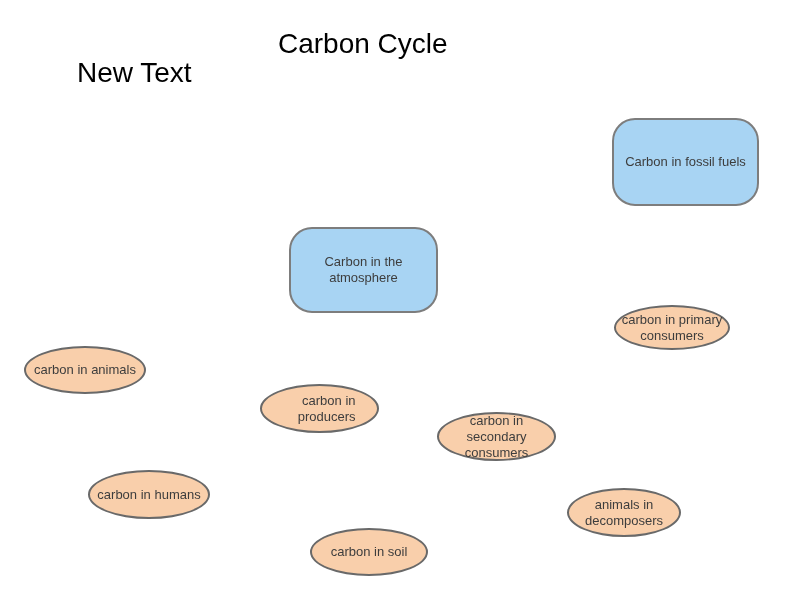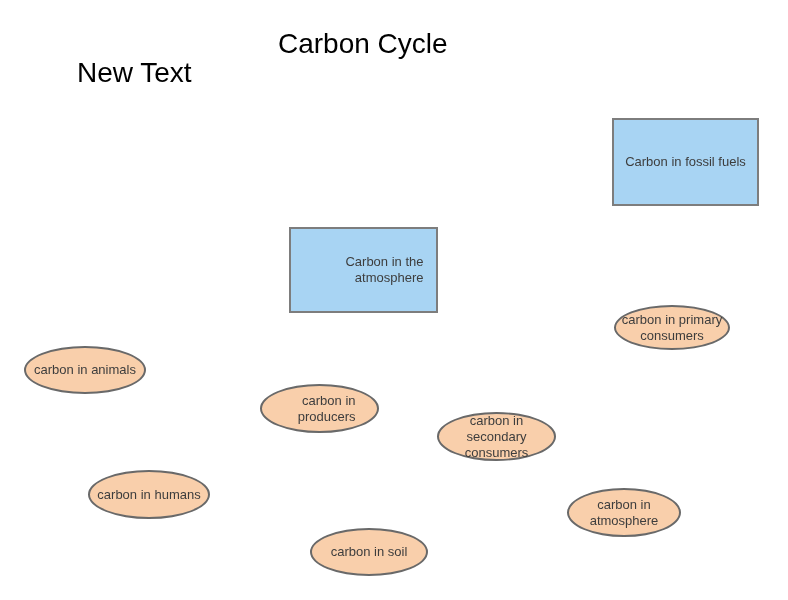--- a/index.html
+++ b/index.html
@@ -34,35 +34,36 @@
   .node{
     position:absolute;
     display:flex;
     align-items:center;
     justify-content:center;
     box-sizing:border-box;
     color:var(--label_text);
     font-size:13px;
     line-height:16px;
     text-align:center;
+    border-radius:23px;
   }
   .node .lbl{display:block;}
   .rect{
     background:var(--rect_fill);
     border:2px solid var(--rect_border);
   }
   .ellipse{
     background:var(--ellipse_fill);
     border:2px solid var(--ellipse_border);
     border-radius:50%;
   }
   
   #node-fossil-fuels{left:612px;top:118px;width:147px;height:88px;}
   #node-atmosphere{left:289px;top:227px;width:149px;height:86px;}
-  #node-atmosphere .lbl{max-width:120px;text-align:right;}
+  #node-atmosphere .lbl{max-width:120px;}
   
   #node-primary-consumers{left:614px;top:305px;width:116px;height:45px;}
   #node-primary-consumers .lbl{width:112px;}
   #node-animals{left:24px;top:346px;width:122px;height:48px;}
   #node-animals .lbl{white-space:nowrap;}
   #node-producers{left:260px;top:384px;width:119px;height:49px;}
   #node-producers .lbl{width:72px;text-align:right;}
   #node-secondary-consumers{left:437px;top:412px;width:119px;height:49px;}
   #node-secondary-consumers .lbl{width:80px;}
   #node-humans{left:88px;top:470px;width:122px;height:49px;}
@@ -103,20 +104,20 @@
 
   <div id="node-secondary-consumers" class="node ellipse">
     <span class="lbl">carbon in secondary consumers</span>
   </div>
 
   <div id="node-humans" class="node ellipse">
     <span class="lbl">carbon in humans</span>
   </div>
 
   <div id="node-decomposers" class="node ellipse">
-    <span class="lbl">carbon in atmosphere</span>
+    <span class="lbl">animals in decomposers</span>
   </div>
 
   <div id="node-soil" class="node ellipse">
     <span class="lbl">carbon in soil</span>
   </div>
 
 </div>
 
 </body></html>

